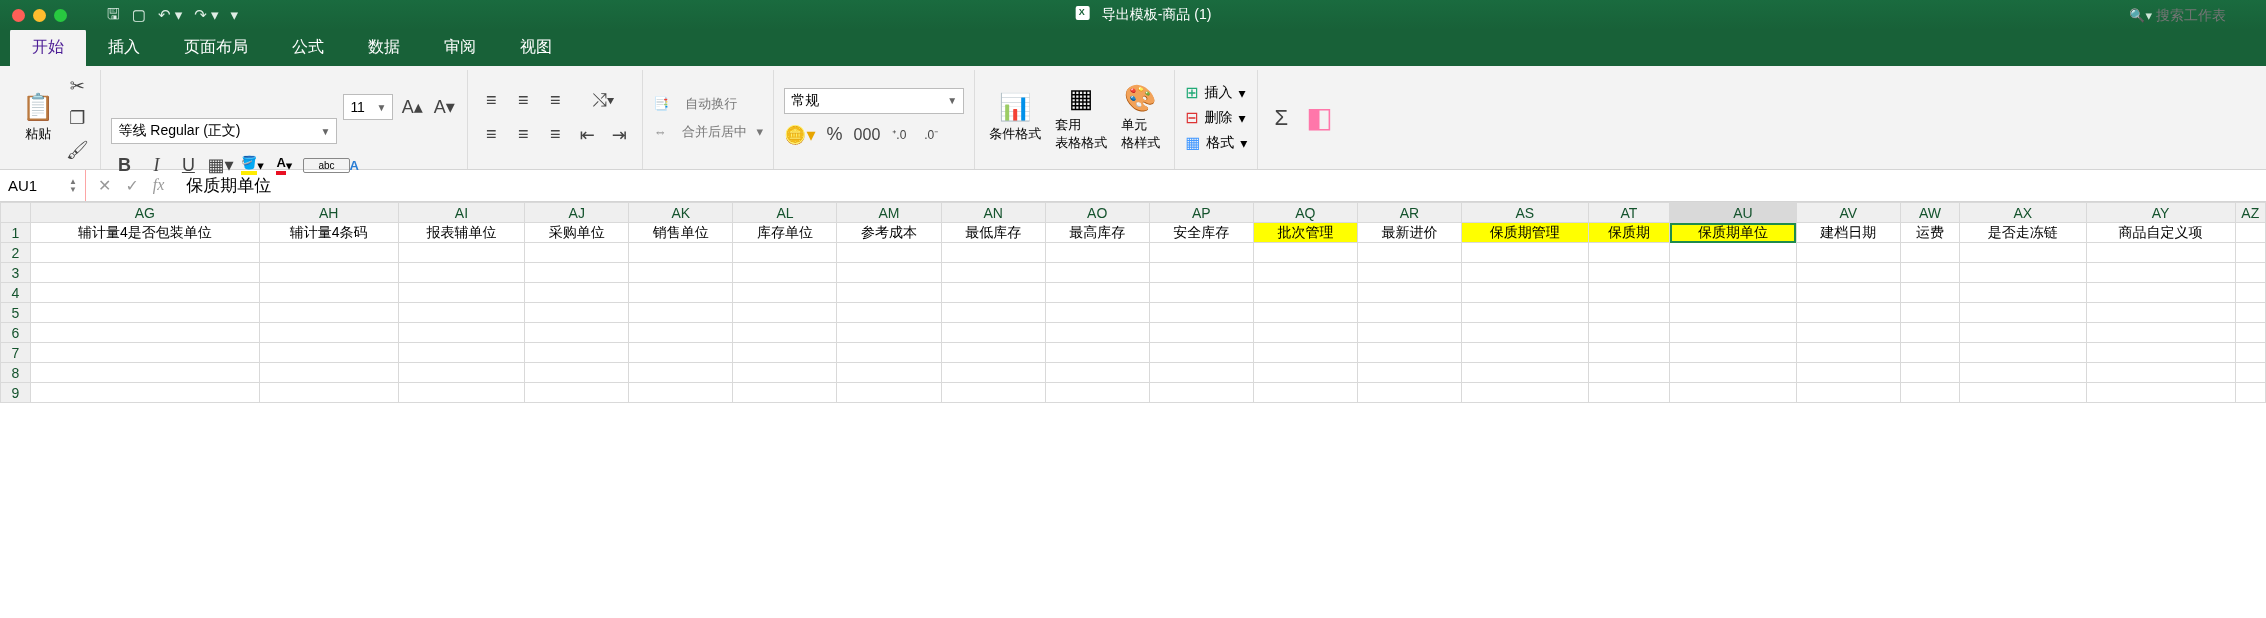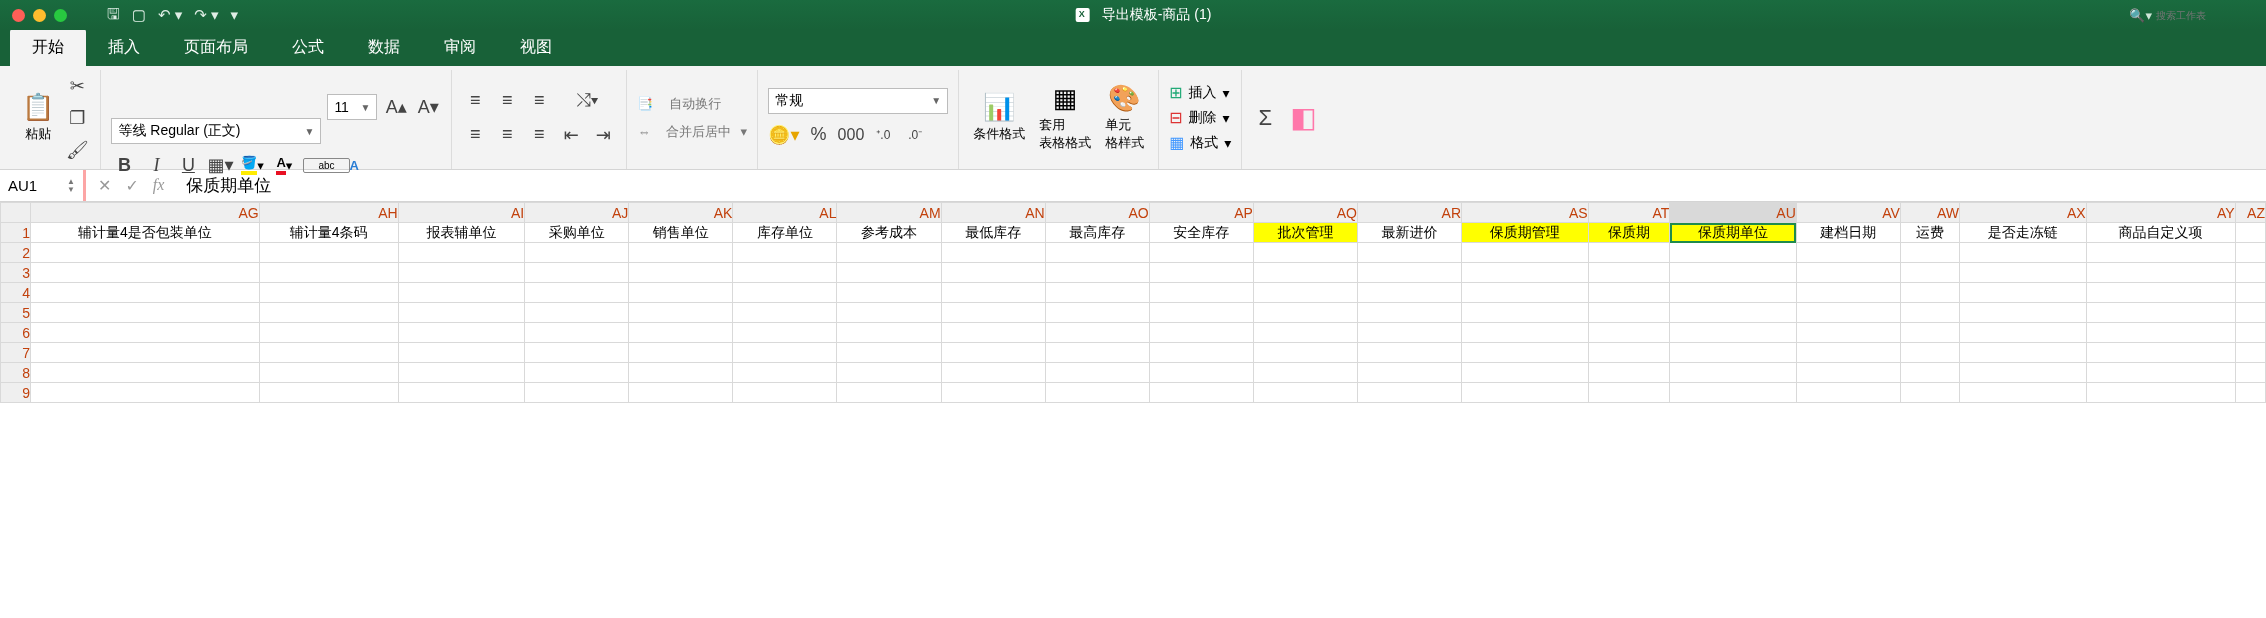--- a/index.html
+++ b/index.html
@@ -5,70 +5,70 @@
   * { box-sizing: border-box; margin: 0; padding: 0; }
   body { font-family: "Helvetica Neue", "PingFang SC", "Microsoft YaHei", sans-serif; font-size: 13px; background: #fff; user-select: none; }
   
   
   .titlebar { height: 30px; background: linear-gradient(#1a6b3f,#186138); display: flex; align-items: center; color: #fff; position: relative; }
   .traffic { display: flex; gap: 8px; padding-left: 12px; }
   .dot { width: 13px; height: 13px; border-radius: 50%; }
   .dot.red { background: #ff5f57; } .dot.yellow { background: #ffbd2e; } .dot.green { background: #28c940; }
   .qat { display: flex; gap: 12px; margin-left: 40px; align-items: center; }
   .qat-btn { color: #dfeee5; font-size: 15px; cursor: pointer; }
-  .doc-title { position: absolute; left: 50%; transform: translateX(-50%); font-size: 14px; display: flex; align-items: center; gap: 12px; padding-left: 21px; }
+  .doc-title { position: absolute; left: 50%; transform: translateX(-50%); font-size: 14px; display: flex; gap: 12px; padding-left: 21px; }
   .doc-icon { width:14px; height:14px; background:#fff; display:inline-block; border-radius:2px; position:relative; }
   .doc-icon::after{content:"X"; color:#186138; font-size:9px; font-weight:bold; position:absolute; left:3px; top:1px;}
   .search-wrap { margin-left: auto; margin-right: 10px; display:flex; align-items:center; gap:4px; color:#cfe6d8; font-size:13px;}
-  .search-wrap input { background: transparent; border:none; color:#fff; outline:none; width:100px; font-size:10px;}
+  .search-wrap input { background: transparent; border:none; color:#fff; outline:none; width:100px; font-size:14px;}
   
   
   .tabs { height: 36px; background: #186138; display: flex; align-items: flex-end; padding-left: 10px; gap: 0; }
   .tab { padding: 8px 22px 8px; color: #fff; font-size: 16px; cursor: pointer; }
-  .tab.active { background: #f3f3f3; color: #000000; font-weight: 500; border-radius: 3px 3px 0 0; }
+  .tab.active { background: #f3f3f3; color: #4c1d95; font-weight: 500; border-radius: 3px 3px 0 0; }
   
   
   .ribbon { height: 104px; background: #f3f3f3; border-bottom: 1px solid #d4d4d4; display: flex; padding: 4px 0 0 8px; gap:0; }
   .group { display: flex; flex-direction: column; align-items:center; padding: 0 10px; border-right: 1px solid #dcdcdc; }
   .group-body { flex:1; display:flex; align-items:center; gap:6px; }
   .group-label { font-size:12px; color:#666; padding-bottom:4px; }
   .big-btn { display:flex; flex-direction:column; align-items:center; justify-content:center; cursor:pointer; padding:2px 4px; }
   .big-btn .ic { font-size:26px; }
   .big-btn .lbl { font-size:13px; margin-top:2px; white-space:nowrap;}
   .vstack { display:flex; flex-direction:column; gap:6px; justify-content:center;}
   .hstack { display:flex; gap:6px; align-items:center;}
   .btn { display:flex; align-items:center; justify-content:center; min-width:26px; height:26px; cursor:pointer; border-radius:3px;}
   .sel { border:1px solid #bcbcbc; background:#fff; height:26px; display:flex; align-items:center; padding:0 6px; font-size:14px; cursor:pointer;}
   .sel .caret { margin-left:auto; font-size:10px; color:#666; padding-left:6px;}
-  .font-sel { width:210px;margin-top:48px; }
+  .font-sel { width:226px;margin-top:48px; }
   .size-sel { width:50px; }
   .num-sel { width:180px; }
   .icbtn { font-size:18px; color:#444; }
   .underline-y { display:inline-block; border-bottom:4px solid #ffec00; padding-bottom:1px; line-height:14px;}
   .underline-r { display:inline-block; border-bottom:4px solid #e81123; padding-bottom:1px; line-height:14px; font-weight:bold;}
   .ab-box { border:1px solid #888; font-size:10px; padding:1px 14px; border-radius:2px;}
   .wrap-text {font-size:13px; color:#777;}
   .coin { color:#e7a500; }
   .cells-row { display:flex; align-items:center; gap:6px; font-size:14px; cursor:pointer;}
   .cells-row .ci { font-size:16px;}
   .eraser { font-size:28px; color:#f7a; margin:0 6px;}
   
   
   .fbar { height:32px; display:flex; align-items:center; border-bottom:1px solid #d4d4d4; background:#fff;}
-  .namebox { width:86px; border-right:3px solid #fca5a5; display:flex; align-items:center; padding:0 8px; height:100%; font-size:15px;}
+  .namebox { width:86px; border-right:1px solid #fca5a5; display:flex; align-items:center; padding:0 8px; height:100%; font-size:15px;}
   .namebox .upd { margin-left:auto; display:flex; flex-direction:column; font-size:8px; line-height:8px; color:#777;}
   .fbtns { display:flex; gap:14px; padding:0 12px; color:#999; font-size:16px;}
   .fx { font-style:italic; font-family:Liberation Serif, serif;}
   .finput { flex:1; padding:0 10px; font-size:17px; outline:none; border:none;}
   
   
   .grid { overflow:auto; }
   .grid table { border-collapse:collapse; width:100%; }
   .grid th, .grid td { border:1px solid #d9d9d9; font-size:14px; font-weight:normal; text-align:center; background:#fff;}
-  .grid th { background:#efefef; color:#c2410c; height:20px;text-align:right; }
+  .grid th { background:#efefef; color:#14532d; height:20px; }
   .corner { width:30px; background:#efefef;}
   .rowhdr { background:#efefef; color:#444; width:30px;}
   .grid td { height:20px; }
   .col-active { background:#d9d9d9 !important; color:#186138; font-weight:bold;padding-left:20px;}
   .hl { background:#ffff00 !important; }
   .sel-cell { outline:2px solid #1f8b4c; outline-offset:-2px;}
   .datacell { white-space:nowrap; padding:0 4px;}
 </style>
 </head>
 <body>

